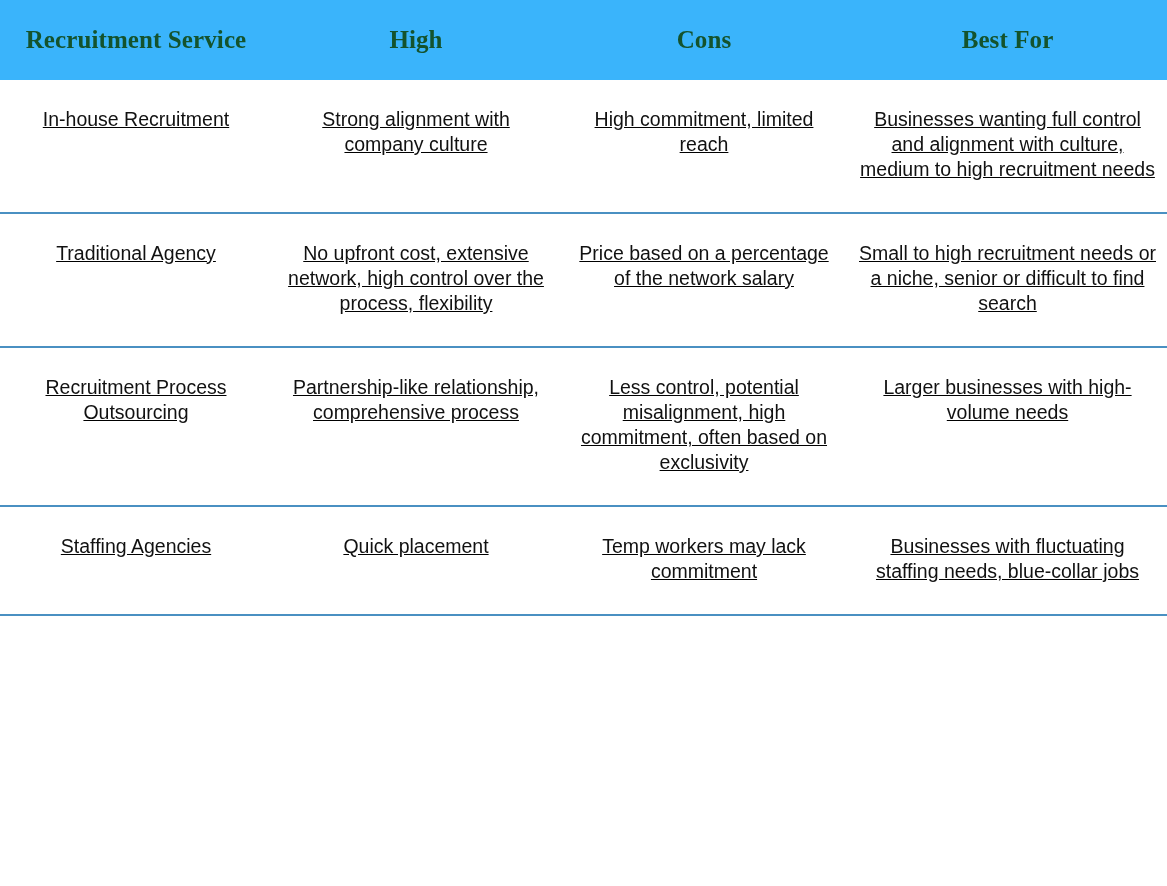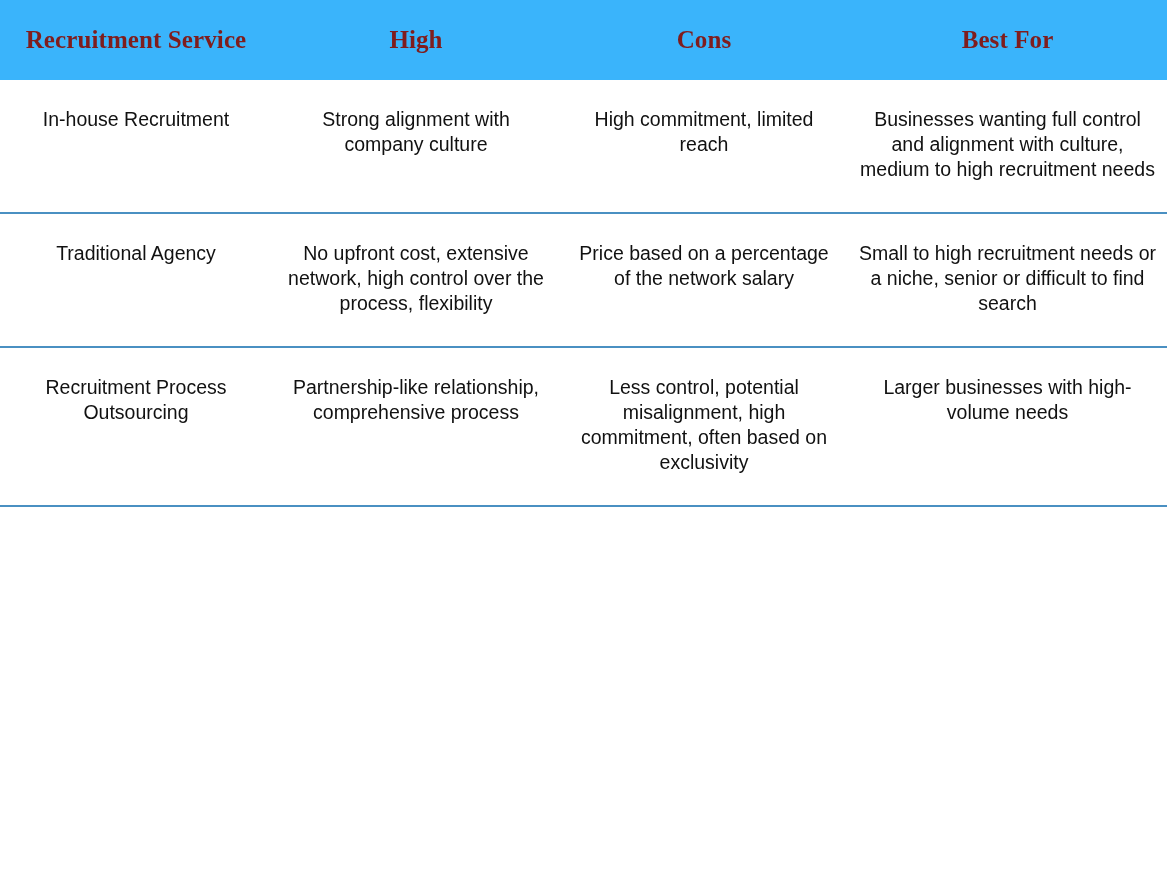--- a/index.html
+++ b/index.html
@@ -20,40 +20,41 @@
     border-collapse: collapse;
     table-layout: fixed;
   }
 
   
   thead tr.table-header-row {
     height: 80px;
   }
   th.header-cell {
     background: #3ab4fb;
-    color: #7f1d1d;
+    color: #14532d;
     font-family: "Liberation Serif", "DejaVu Serif", serif;
     font-weight: bold;
     font-size: 25px;
     letter-spacing: 0.1px;
     text-align: center;
     vertical-align: middle;
     padding: 0;
     border: none;
   }
 
   
   col.col-service { width: 272px; }
   col.col-pros    { width: 288px; }
   col.col-cons    { width: 288px; }
   col.col-bestfor { width: 319px; }
 
   
   tbody tr.table-row {
     border-bottom: 2px solid #4a90c2;
+    text-decoration: underline;
   }
   tbody tr.table-row.last-row {
     border-bottom: none;
   }
 
   td.body-cell {
     text-align: center;
     vertical-align: top;
     color: #111111;
     font-size: 19.5px;
@@ -97,14 +98,20 @@
       <td class="body-cell">No upfront cost, extensive network, high control over the process, flexibility</td>
       <td class="body-cell">Price based on a percentage of the network salary</td>
       <td class="body-cell">Small to high recruitment needs or a niche, senior or difficult to find search</td>
     </tr>
     <tr class="table-row">
       <td class="body-cell service-cell">Recruitment Process Outsourcing</td>
       <td class="body-cell">Partnership-like relationship, comprehensive process</td>
       <td class="body-cell">Less control, potential misalignment, high commitment, often based on exclusivity</td>
       <td class="body-cell">Larger businesses with high-volume needs</td>
     </tr>
+    <tr class="table-row">
+      <td class="body-cell service-cell">Staffing Agencies</td>
+      <td class="body-cell">Quick placement</td>
+      <td class="body-cell">Temp workers may lack commitment</td>
+      <td class="body-cell">Businesses with fluctuating staffing needs, blue-collar jobs</td>
+    </tr>
   </tbody>
 </table>
 
 </body></html>

